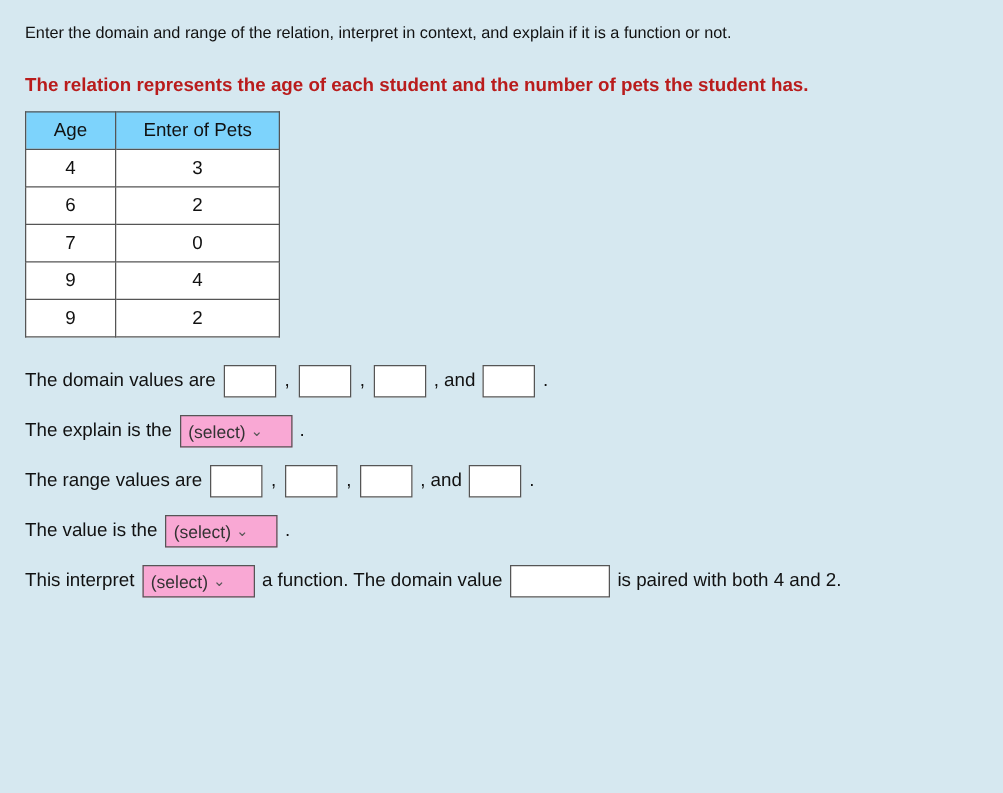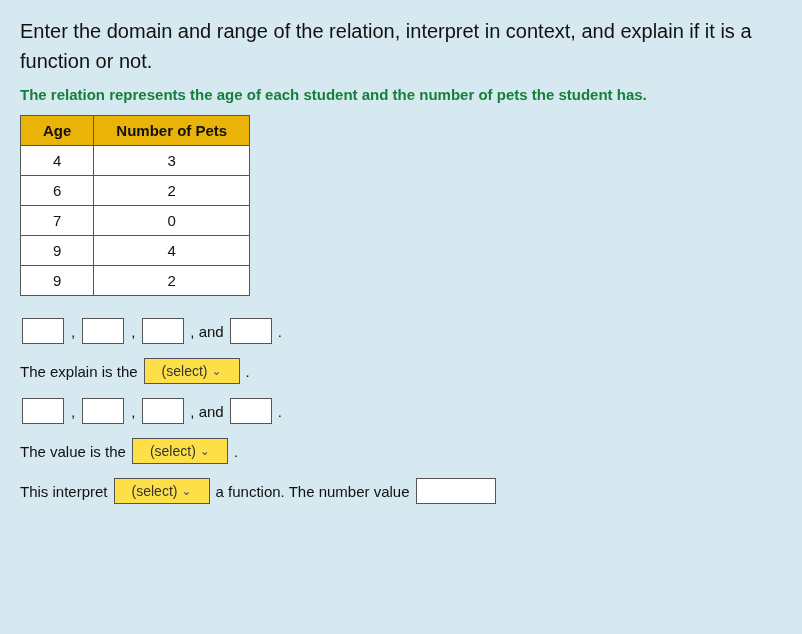--- a/index.html
+++ b/index.html
@@ -5,46 +5,46 @@
     * { box-sizing: border-box; margin: 0; padding: 0; }
     body {
       font-family: Arial, sans-serif;
       font-size: 15px;
       background: #d6e8f0;
       padding: 16px 20px;
       width: 802px;
       min-height: 634px;
     }
     .instructions {
-      font-size: 20px;
+      font-size: 13px;
       line-height: 1.5;
-      margin-bottom: 10px;
+      margin-bottom: 24px;
       color: #111;
     }
     .relation-desc {
       font-size: 15px;
       font-weight: bold;
       margin-bottom: 12px;
-      color: #15803d;
+      color: #b91c1c;
     }
     table {
       border-collapse: collapse;
       margin-bottom: 22px;
       background: #fff;
     }
     table th, table td {
       border: 1.5px solid #555;
       padding: 6px 22px;
       text-align: center;
       font-size: 15px;
       color: #111;
     }
     table th {
-      font-weight: bold;
-      background: #eab308;
+      font-weight: normal;
+      background: #7dd3fc;
     }
     .domain-row, .range-row, .domain-is-row, .range-is-row, .function-row {
       margin-bottom: 14px;
       display: flex;
       align-items: center;
       flex-wrap: wrap;
       gap: 4px;
       color: #111;
       font-size: 15px;
     }
@@ -53,22 +53,22 @@
       width: 42px;
       height: 26px;
       border: 1.5px solid #555;
       background: #fff;
       margin: 0 2px;
     }
     .select-box {
       display: inline-flex;
       align-items: center;
       border: 1.5px solid #555;
-      background: #fde047;
-      padding: 2px 17px;
+      background: #f9a8d4;
+      padding: 2px 6px;
       font-size: 14px;
       color: #333;
       min-width: 90px;
       height: 26px;
       cursor: pointer;
       margin: 0 2px;
     }
     .select-box .chevron {
       margin-left: 4px;
       font-size: 12px;
@@ -87,21 +87,21 @@
 </head>
 <body>
 
 <p class="instructions">Enter the domain and range of the relation, interpret in context, and explain if it is a function or not.</p>
 <p class="relation-desc">The relation represents the age of each student and the number of pets the student has.</p>
 
 <table>
   <thead>
     <tr>
       <th>Age</th>
-      <th>Number of Pets</th>
+      <th>Enter of Pets</th>
     </tr>
   </thead>
   <tbody id="table-body">
       <tr>
         <td>4</td>
         <td>3</td>
       </tr>
       <tr>
         <td>6</td>
         <td>2</td>
@@ -115,40 +115,42 @@
         <td>4</td>
       </tr>
       <tr>
         <td>9</td>
         <td>2</td>
       </tr>
     </tbody>
 </table>
 
 <div class="domain-row">
+  <span>The domain values are</span>
   <span class="small-box"></span>
   <span class="comma">,</span>
   <span class="small-box"></span>
   <span class="comma">,</span>
   <span class="small-box"></span>
   <span>, and</span>
   <span class="small-box"></span>
   <span>.</span>
 </div>
 
 <div class="domain-is-row">
   <span>The explain is the</span>
   <span class="select-box">
     <span>(select)</span>
     <span class="chevron">⌄</span>
   </span>
   <span>.</span>
 </div>
 
 <div class="range-row">
+  <span>The range values are</span>
   <span class="small-box"></span>
   <span class="comma">,</span>
   <span class="small-box"></span>
   <span class="comma">,</span>
   <span class="small-box"></span>
   <span>, and</span>
   <span class="small-box"></span>
   <span>.</span>
 </div>
 
@@ -160,15 +162,16 @@
   </span>
   <span>.</span>
 </div>
 
 <div class="function-row">
   <span>This interpret</span>
   <span class="select-box">
     <span>(select)</span>
     <span class="chevron">⌄</span>
   </span>
-  <span>a function. The number value</span>
+  <span>a function. The domain value</span>
   <span class="wide-box"></span>
+  <span>is paired with both 4 and 2.</span>
 </div>
 
 </body></html>

